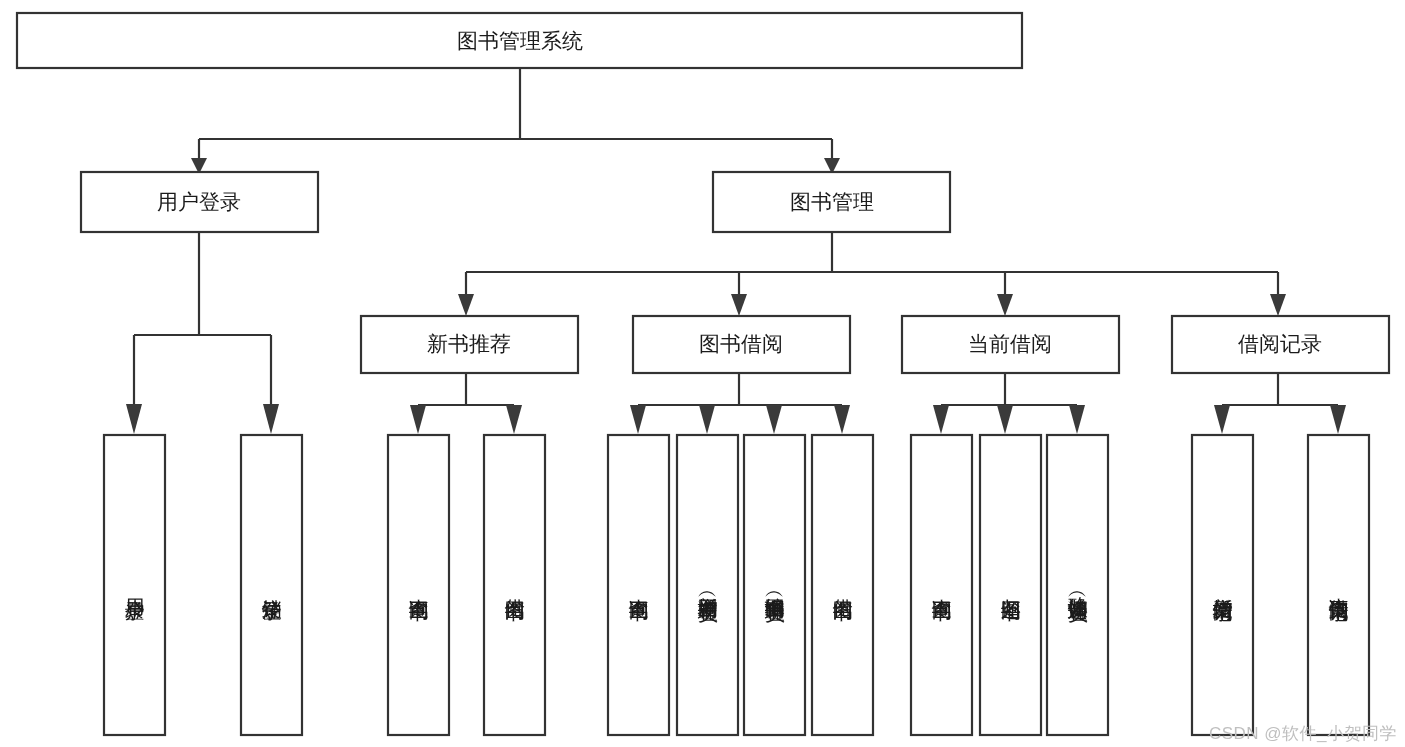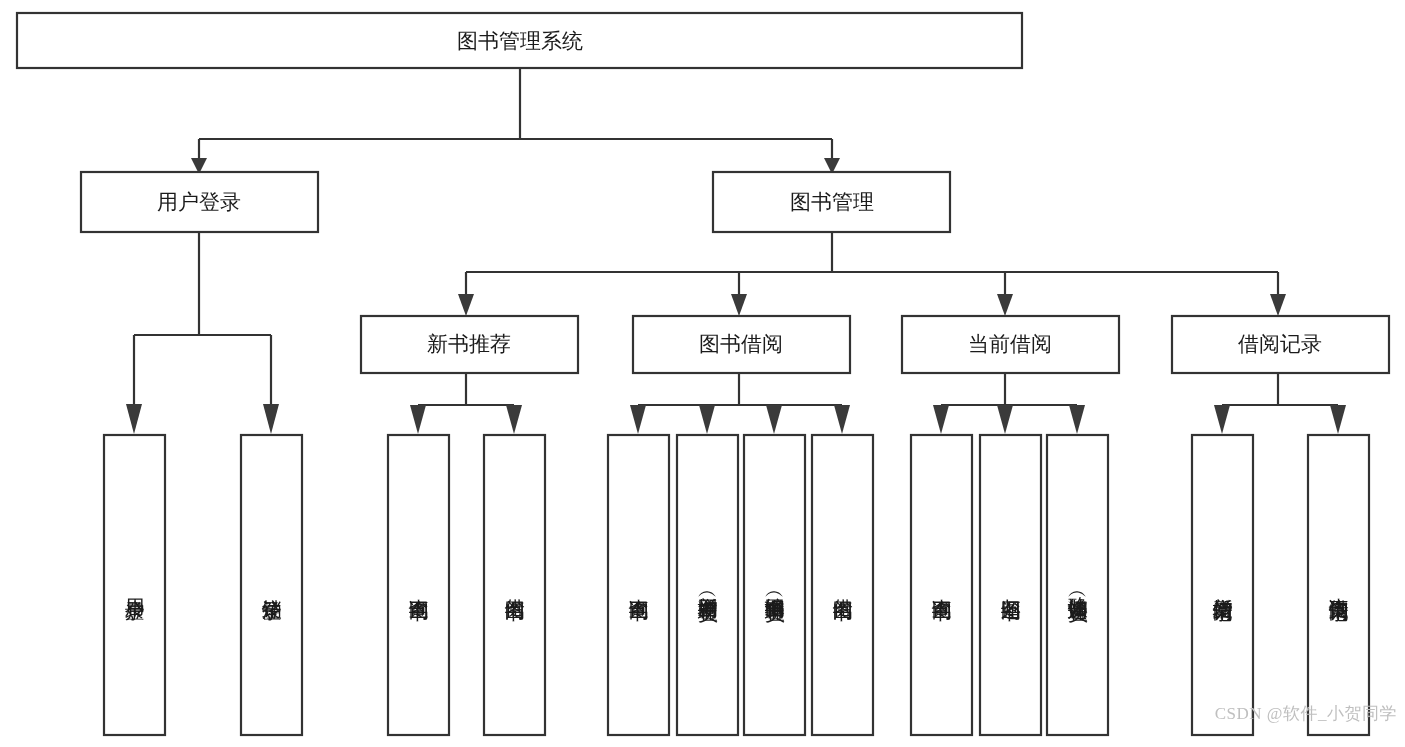--- a/index.html
+++ b/index.html
@@ -61,22 +61,22 @@
     font-size: 20px;
     line-height: 1.08;
     color: #1b1b1b;
     letter-spacing: 1px;
     white-space: nowrap;
     text-align: center;
   }
   .watermark {
     position: absolute;
     right: 8px;
-    bottom: 22px;
-    font-family: Liberation Serif, serif;
+    bottom: 2px;
+    font-family: Liberation Sans, sans-serif;
     font-size: 17px;
     color: #bfbfbf;
     letter-spacing: 0.5px;
     white-space: nowrap;
   }
 </style>
 </head>
 <body>
 
 <div id="diagram-root">

